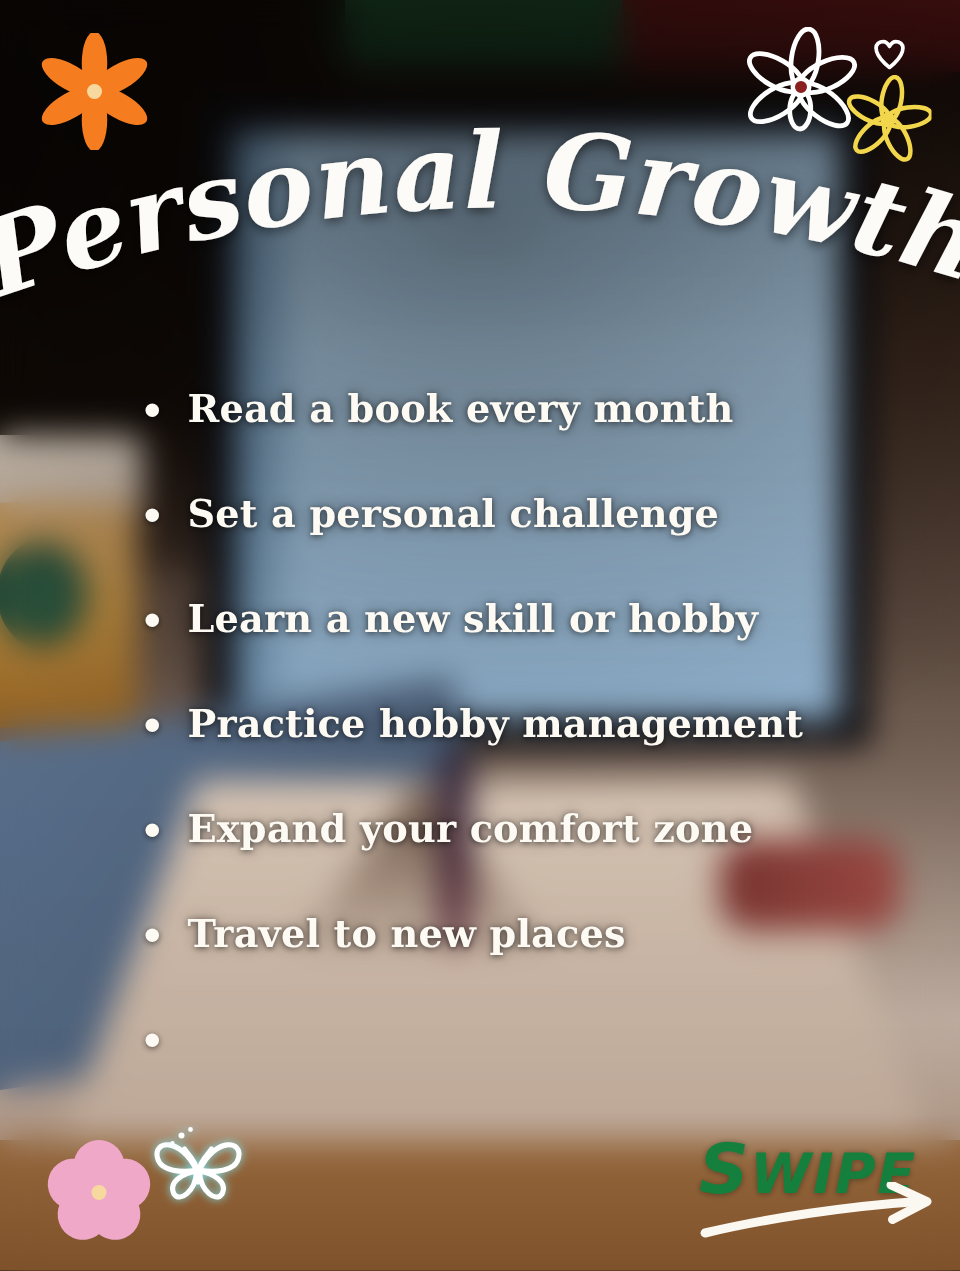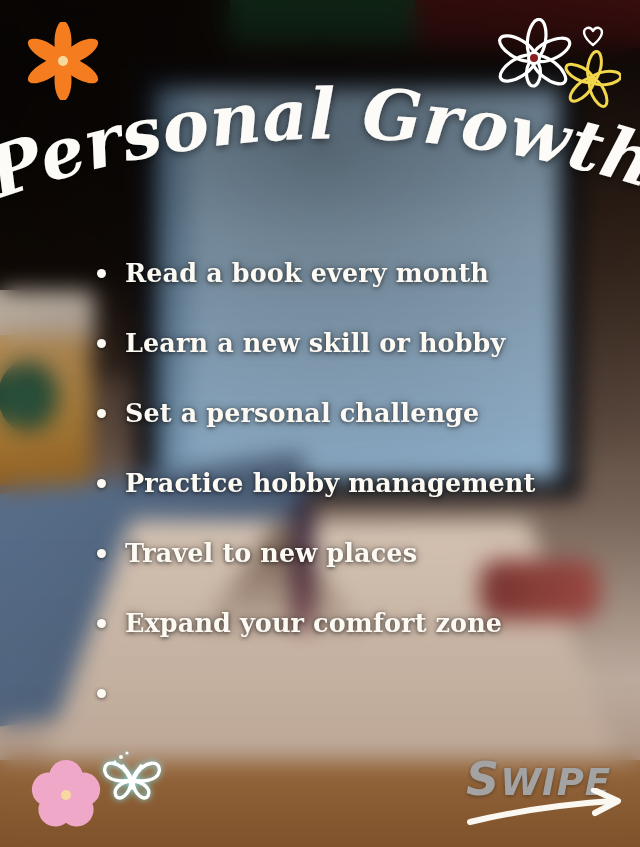--- a/index.html
+++ b/index.html
@@ -234,21 +234,21 @@
     left: 462px; top: 752px;
     width: 165px; height: 78px;
   }
   .swipe-text {
     position: absolute;
     left: 4px; top: 0;
     font-family: "DejaVu Sans", sans-serif;
     font-style: italic;
     font-weight: 700;
     font-size: 37px;
-    color: #a3a3a3;
+    color: #15803d;
     letter-spacing: 1px;
     text-shadow: 0 1px 4px rgba(0,0,0,0.35);
   }
   .swipe-text .s-big { font-size: 46px; }
   .swipe-arrow { position: absolute; left: 0; top: 36px; }
 </style>
 </head>
 <body>
 
 <div id="poster">
@@ -289,37 +289,37 @@
     </svg>
   </div>
 
   <ul class="list">
     <li class="item">
       <span class="bullet"></span>
       <span class="item-text">Read a book every month</span>
     </li>
     <li class="item">
       <span class="bullet"></span>
+      <span class="item-text">Set a personal challenge</span>
+    </li>
+    <li class="item">
+      <span class="bullet"></span>
       <span class="item-text">Learn a new skill or hobby</span>
     </li>
     <li class="item">
       <span class="bullet"></span>
-      <span class="item-text">Set a personal challenge</span>
-    </li>
-    <li class="item">
-      <span class="bullet"></span>
       <span class="item-text">Practice hobby management</span>
     </li>
     <li class="item">
       <span class="bullet"></span>
+      <span class="item-text">Expand your comfort zone</span>
+    </li>
+    <li class="item">
+      <span class="bullet"></span>
       <span class="item-text">Travel to new places</span>
-    </li>
-    <li class="item">
-      <span class="bullet"></span>
-      <span class="item-text">Expand your comfort zone</span>
     </li>
     <li class="item">
       <span class="bullet"></span>
     </li>
   </ul>
 
   <div class="sticker flower-orange">
     <svg width="76" height="78" viewBox="0 0 76 78">
       <g transform="translate(38,39)" fill="#f57d20">
         <ellipse rx="8.5" ry="21" cy="-19" transform="rotate(0)"></ellipse>

